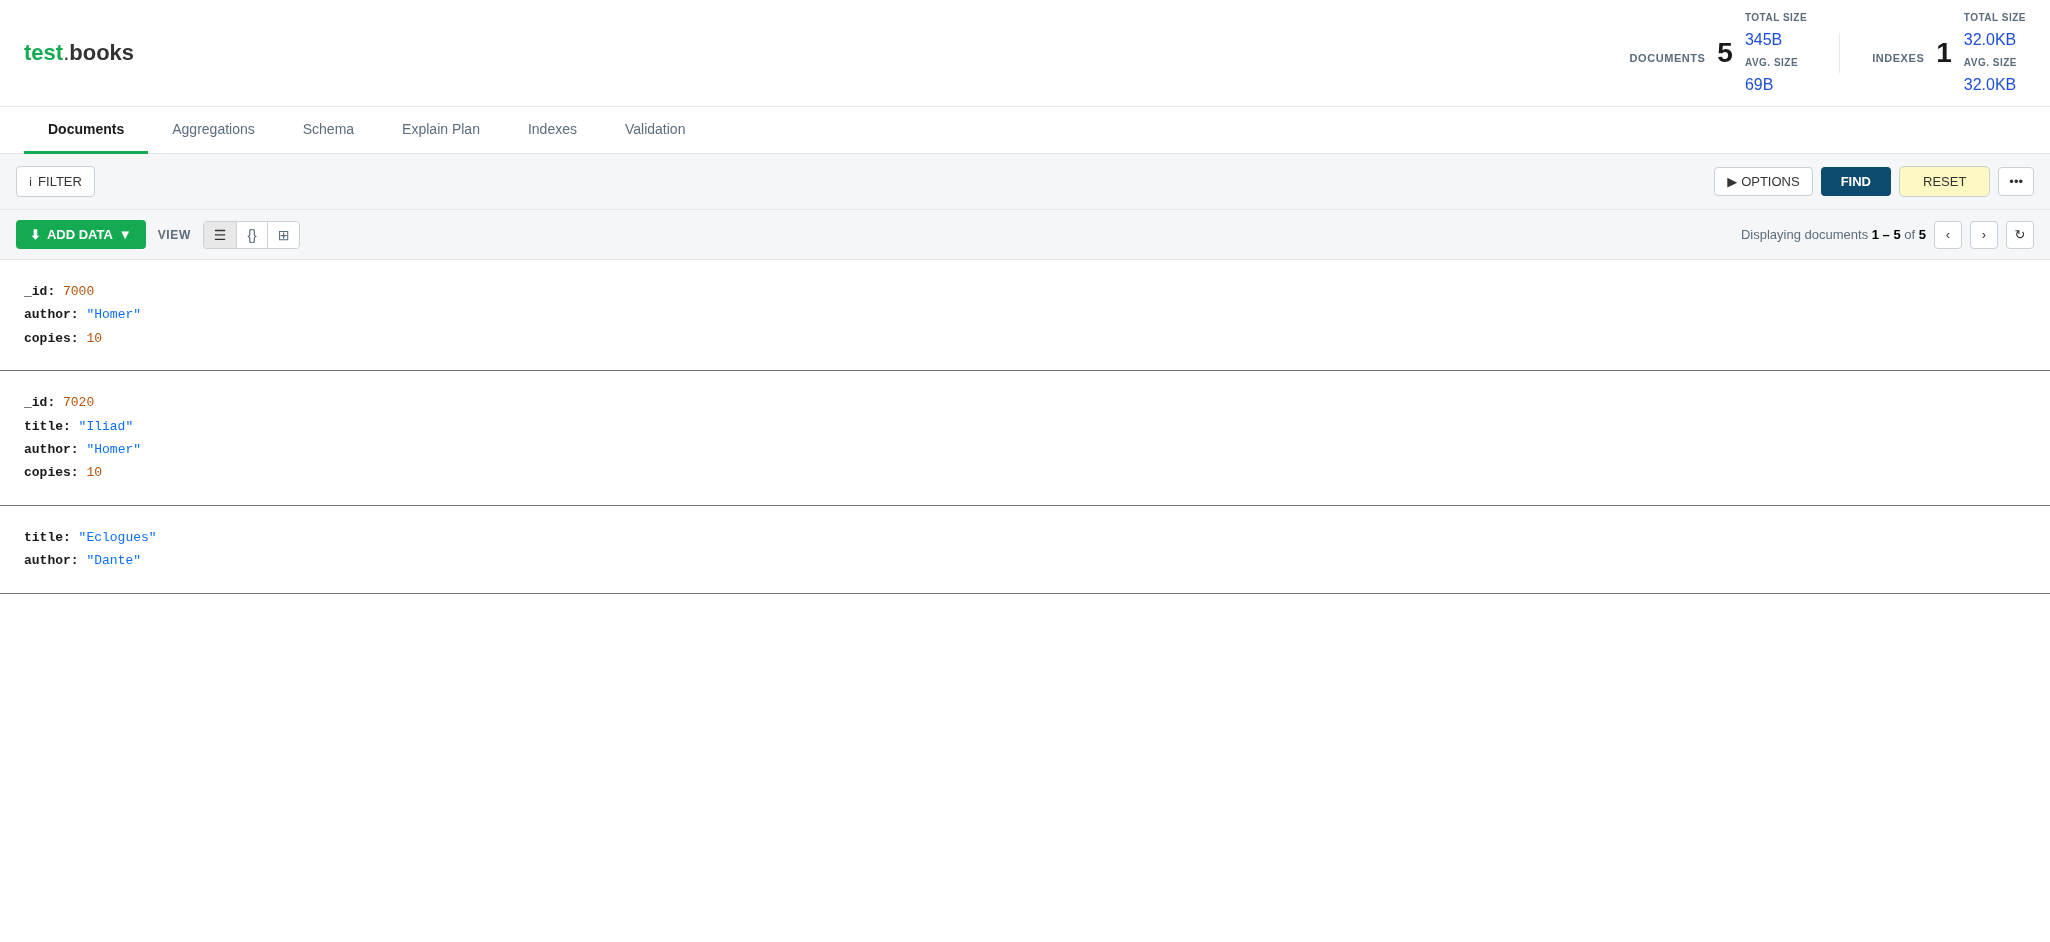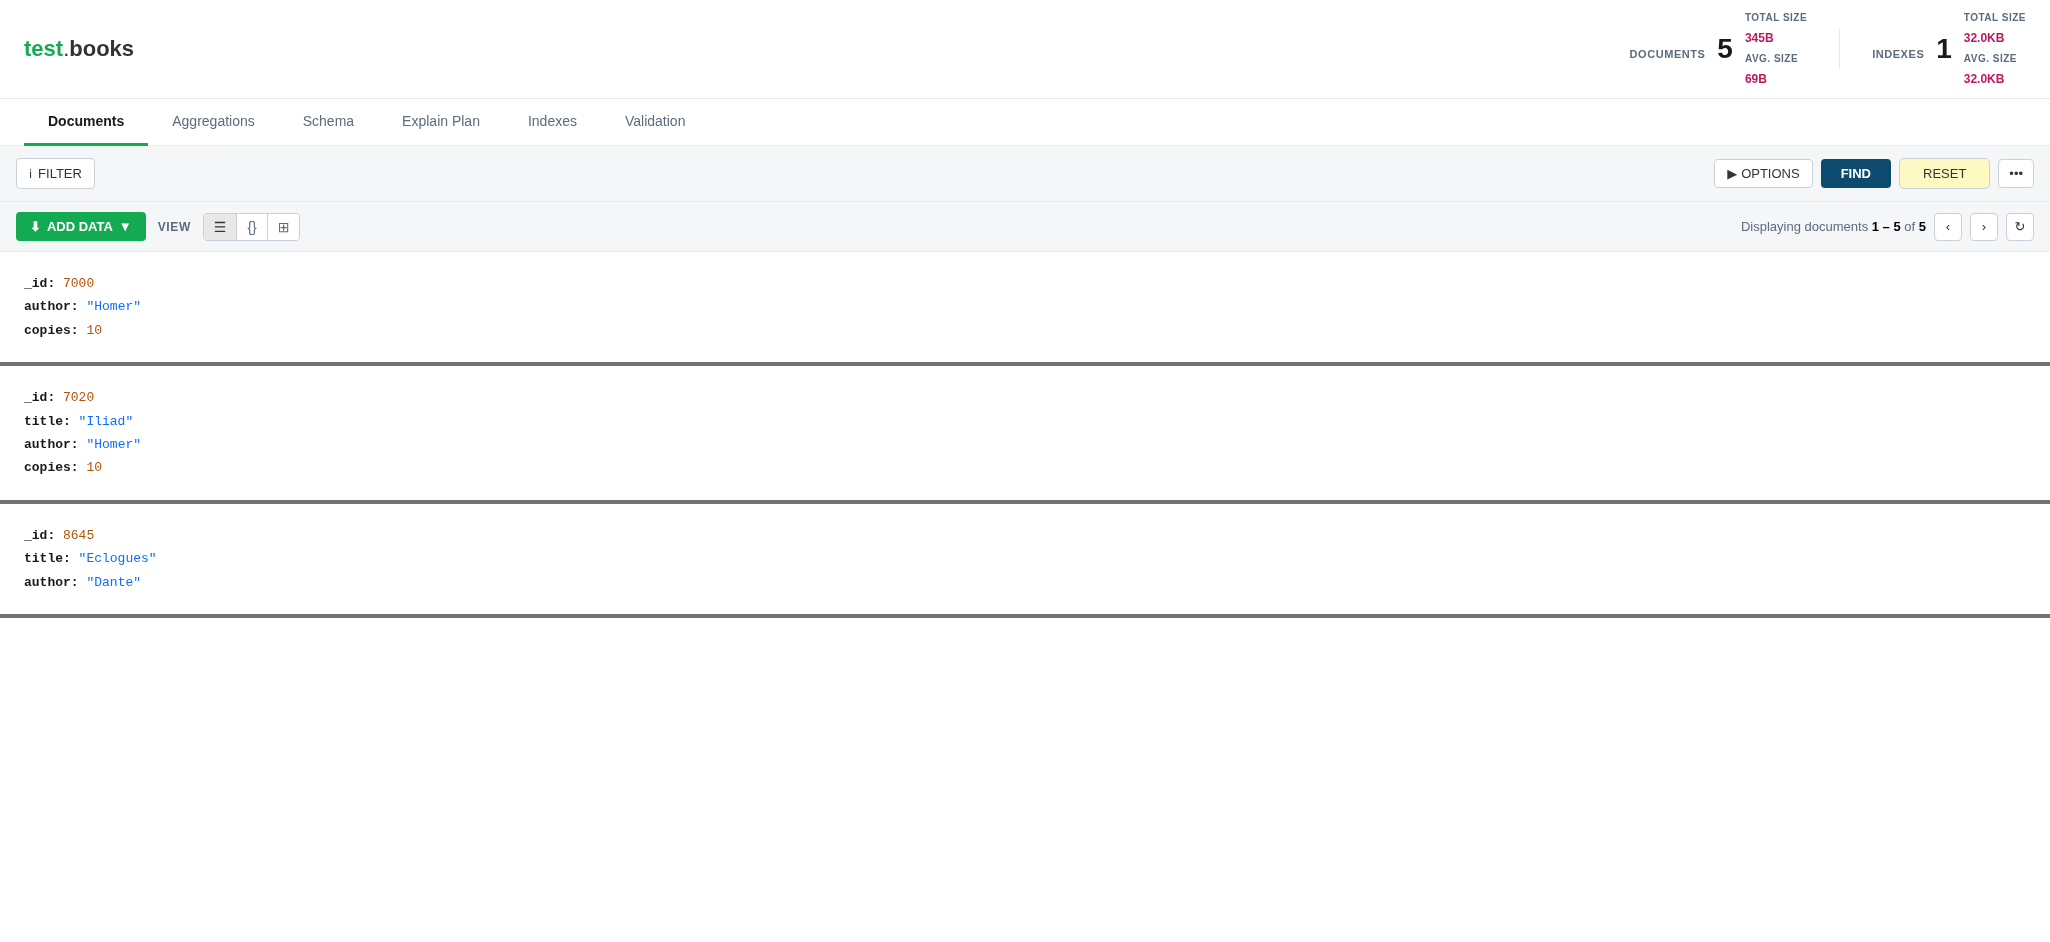--- a/index.html
+++ b/index.html
@@ -54,23 +54,23 @@
       gap: 16px;
     }
     .stat-size-label {
       font-size: 10px;
       color: #5c6c7c;
       font-weight: 600;
       letter-spacing: 0.05em;
       text-transform: uppercase;
     }
     .stat-size-value {
-      font-size: 12px;
-      color: #be185d;
-      font-weight: 700;
+      font-size: 16px;
+      color: #1d4ed8;
+      font-weight: 400;
     }
     .stat-divider {
       width: 1px;
       height: 40px;
       background: #e8e8e8;
     }
 
     
     .tabs {
       display: flex;
@@ -255,21 +255,21 @@
       font-size: 13px;
       color: #333;
     }
 
     
     .documents-area {
       padding: 0;
       background: #fff;
     }
     .document-card {
-      border-bottom: 4px solid #737373;
+      border-bottom: 1px solid #737373;
       padding: 20px 24px;
     }
     .doc-field {
       font-family: 'Monaco', 'Menlo', 'Courier New', monospace;
       font-size: 13px;
       line-height: 1.8;
     }
     .field-key { color: #1a1a1a; font-weight: 600; }
     .field-num { color: #b45309; }
     .field-str { color: #0d6efd; }
@@ -380,17 +380,16 @@
       <div class="doc-field"><span class="field-key">author: </span><span class="field-str">"Homer"</span></div>
       <div class="doc-field"><span class="field-key">copies: </span><span class="field-num">10</span></div>
     </div>
     <div class="document-card">
       <div class="doc-field"><span class="field-key">_id: </span><span class="field-num">7020</span></div>
       <div class="doc-field"><span class="field-key">title: </span><span class="field-str">"Iliad"</span></div>
       <div class="doc-field"><span class="field-key">author: </span><span class="field-str">"Homer"</span></div>
       <div class="doc-field"><span class="field-key">copies: </span><span class="field-num">10</span></div>
     </div>
     <div class="document-card">
-      <div class="doc-field"><span class="field-key">_id: </span><span class="field-num">8645</span></div>
       <div class="doc-field"><span class="field-key">title: </span><span class="field-str">"Eclogues"</span></div>
       <div class="doc-field"><span class="field-key">author: </span><span class="field-str">"Dante"</span></div>
     </div>
   </div>
 
 </body></html>

